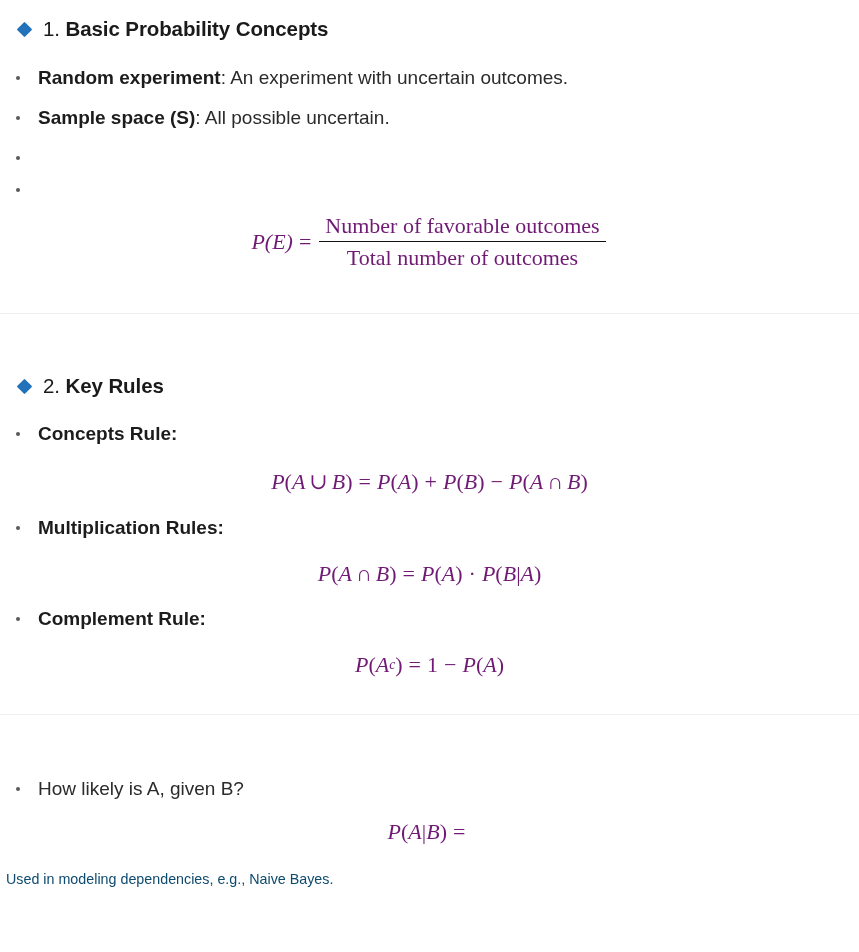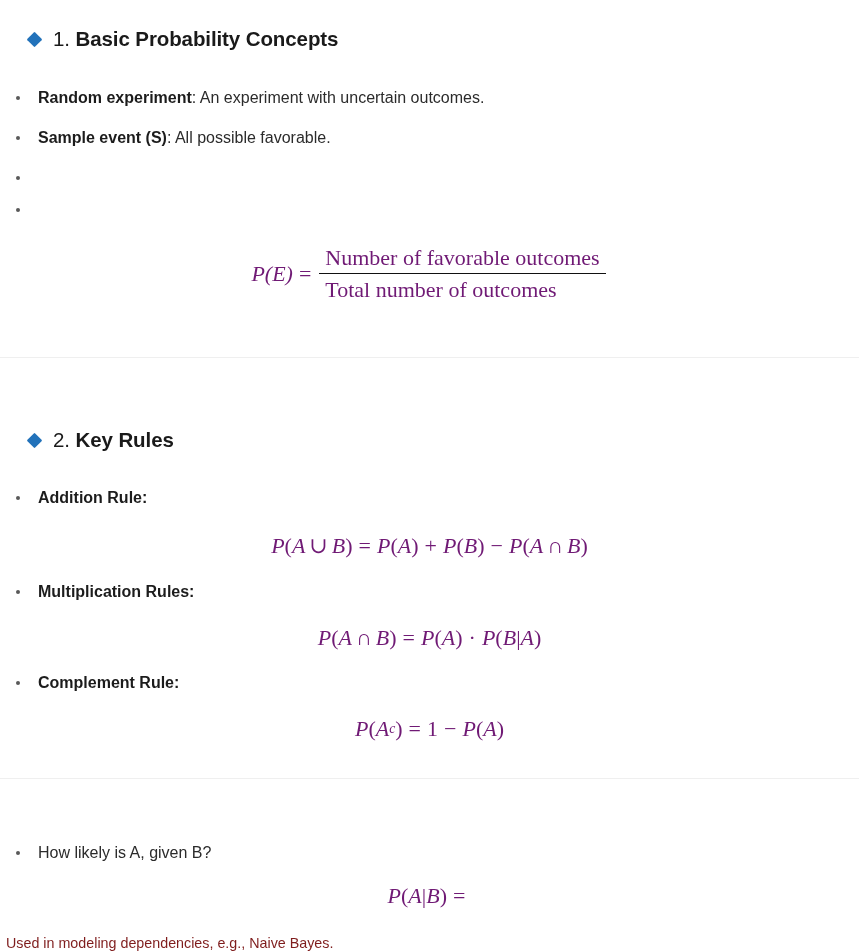--- a/index.html
+++ b/index.html
@@ -20,21 +20,21 @@
     width: 859px;
     box-sizing: border-box;
     padding: 0;
   }
 
   
   .section-head {
     display: flex;
     align-items: center;
     padding-left: 8px;
-    margin: 18px;
+    margin: 8px;
   }
   .diamond-bullet {
     width: 11px;
     height: 11px;
     background: #2272ba;
     transform: rotate(45deg);
     flex: 0 0 auto;
     margin-right: 13px;
     margin-left: 3px;
     border-radius: 1px;
@@ -63,21 +63,21 @@
     width: 4px;
     height: 4px;
     border-radius: 50%;
     background: #595959;
     flex: 0 0 auto;
     margin-top: 9px;
     margin-right: 18px;
     margin-left: 4px;
   }
   .bullet-text {
-    font-size: 16px;
+    font-size: 19px;
     line-height: 21px;
     color: #2b2b2b;
   }
   .bullet-text .b {
     font-weight: 700;
     color: #1c1c1c;
   }
   .bullet-text .n {
     font-weight: 400;
   }
@@ -111,22 +111,23 @@
   }
   .sup {
     font-size: 0.62em;
     vertical-align: super;
     font-style: italic;
     line-height: 0;
   }
   .frac {
     display: inline-flex;
     flex-direction: column;
+    align-items: center;
     vertical-align: middle;
-    margin: 12px 2px;
+    margin: 0 2px;
   }
   .frac .num-part {
     padding: 0 6px 2px 6px;
   }
   .frac .den-part {
     padding: 3px 6px 0 6px;
   }
   .frac .bar {
     width: 100%;
     height: 1.3px;
@@ -138,21 +139,21 @@
     width: 100%;
     height: 1px;
     background: #efefef;
     border: 0;
     margin: 0;
   }
 
   .footer-note {
     font-size: 14.3px;
     line-height: 21px;
-    color: #7f1d1d;
+    color: #0c4a6e;
     padding-left: 6px;
   }
 </style>
 </head>
 <body>
 
 <div class="page">
 
   <div style="height:8px"></div>
   <div class="section-head">
@@ -167,21 +168,21 @@
 
   <div class="bullet-row">
     <span class="dot-bullet"></span>
     <span class="bullet-text"><span class="b">Random experiment</span><span class="n">: An experiment with uncertain outcomes.</span></span>
   </div>
 
   <div style="height:19px"></div>
 
   <div class="bullet-row">
     <span class="dot-bullet"></span>
-    <span class="bullet-text"><span class="b">Sample event (S)</span><span class="n">: All possible favorable.</span></span>
+    <span class="bullet-text"><span class="b">Sample space (S)</span><span class="n">: All possible uncertain.</span></span>
   </div>
 
   <div style="height:19px"></div>
 
   <div class="bullet-row">
     <span class="dot-bullet"></span>
   </div>
 
   <div style="height:19px"></div>
 
@@ -212,21 +213,21 @@
     <span class="section-title">
       <span class="num">2.</span>
       <span class="txt">Key Rules</span>
     </span>
   </div>
 
   <div style="height:16px"></div>
 
   <div class="bullet-row">
     <span class="dot-bullet"></span>
-    <span class="bullet-text"><span class="b">Addition Rule:</span><span class="n"></span></span>
+    <span class="bullet-text"><span class="b">Concepts Rule:</span><span class="n"></span></span>
   </div>
 
   <div style="height:25px"></div>
 
   <div class="math-block">
     <span class="math">
       <span class="it">P</span>
         <span class="up">(</span>
         <span class="it">A</span>
         <span class="op-tight">∪</span>

